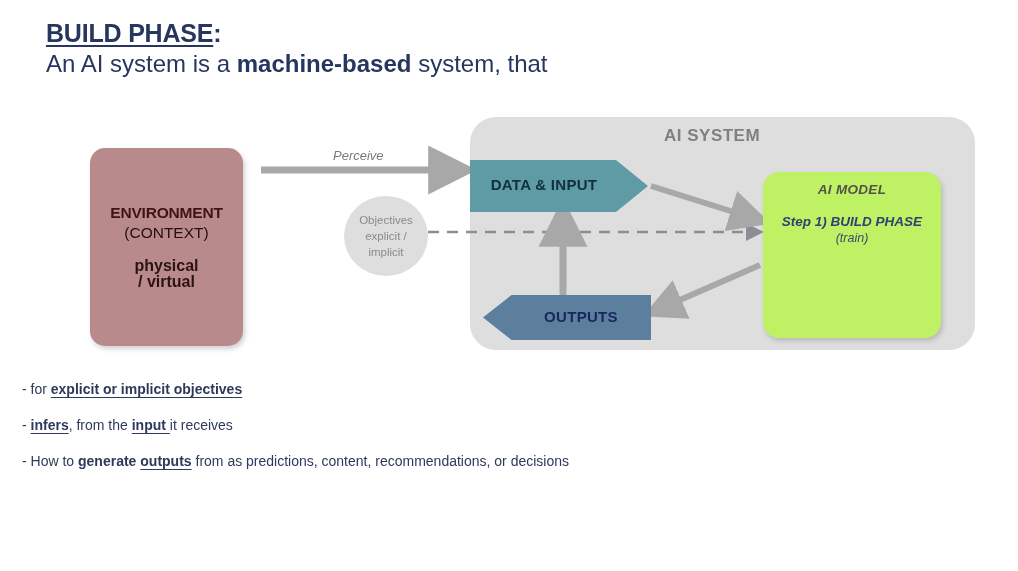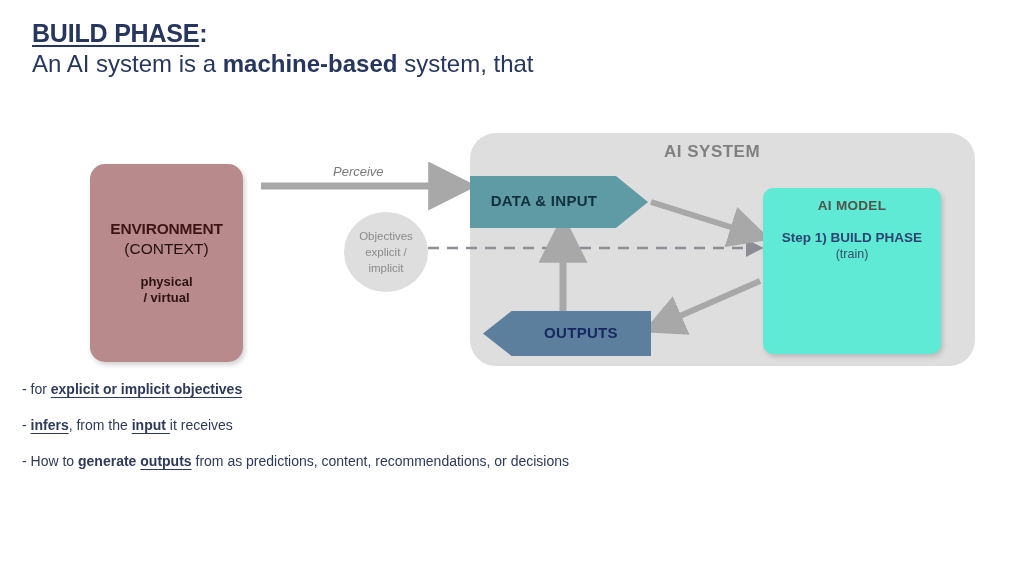--- a/index.html
+++ b/index.html
@@ -12,21 +12,21 @@
     height: 571px;
     position: relative;
     overflow: hidden;
     font-family: "Liberation Sans", sans-serif;
     color: #2e3a5c;
   }
 
   
   #heading {
     position: absolute;
-    left: 32px;
+    left: 46px;
     top: 18px;
     width: 760px;
   }
   .head-line1 {
     font-size: 25px;
     font-weight: bold;
     color: #27365e;
     letter-spacing: -0.2px;
     line-height: 30px;
     white-space: nowrap;
@@ -41,21 +41,21 @@
     color: #27365e;
     line-height: 32px;
     white-space: nowrap;
   }
   .head-line2 b { font-weight: bold; text-align: center; }
 
   
   #diagram {
     position: absolute;
     left: 0;
-    top: 16px;
+    top: 0;
     width: 1018px;
     height: 475px;
   }
   #diagram > * { position: absolute; }
 
   
   #ai-system-panel {
     left: 470px;
     top: 117px;
     width: 505px;
@@ -93,36 +93,37 @@
     color: #3d1414;
     letter-spacing: -0.2px;
   }
   #env-sub {
     font-size: 15.5px;
     font-weight: normal;
     color: #241010;
     margin-top: 2px;
   }
   #env-note {
-    font-size: 13px;
+    font-size: 16px;
     font-weight: bold;
     color: #2d1212;
     margin-top: 16px;
     line-height: 16px;
   }
 
   
   #ai-model-box {
     left: 763px;
     top: 172px;
     width: 178px;
     height: 166px;
-    background: #5eead4;
-    border-radius: 10px;
+    background: #bef264;
+    border-radius: 16px;
     box-shadow: 2px 3px 5px rgba(0,0,0,0.16);
+    font-style: italic;
   }
   #ai-model-title {
     position: absolute;
     left: 0; right: 0;
     top: 10px;
     text-align: center;
     font-size: 13.5px;
     font-weight: bold;
     color: #55514b;
     letter-spacing: 0.3px;

